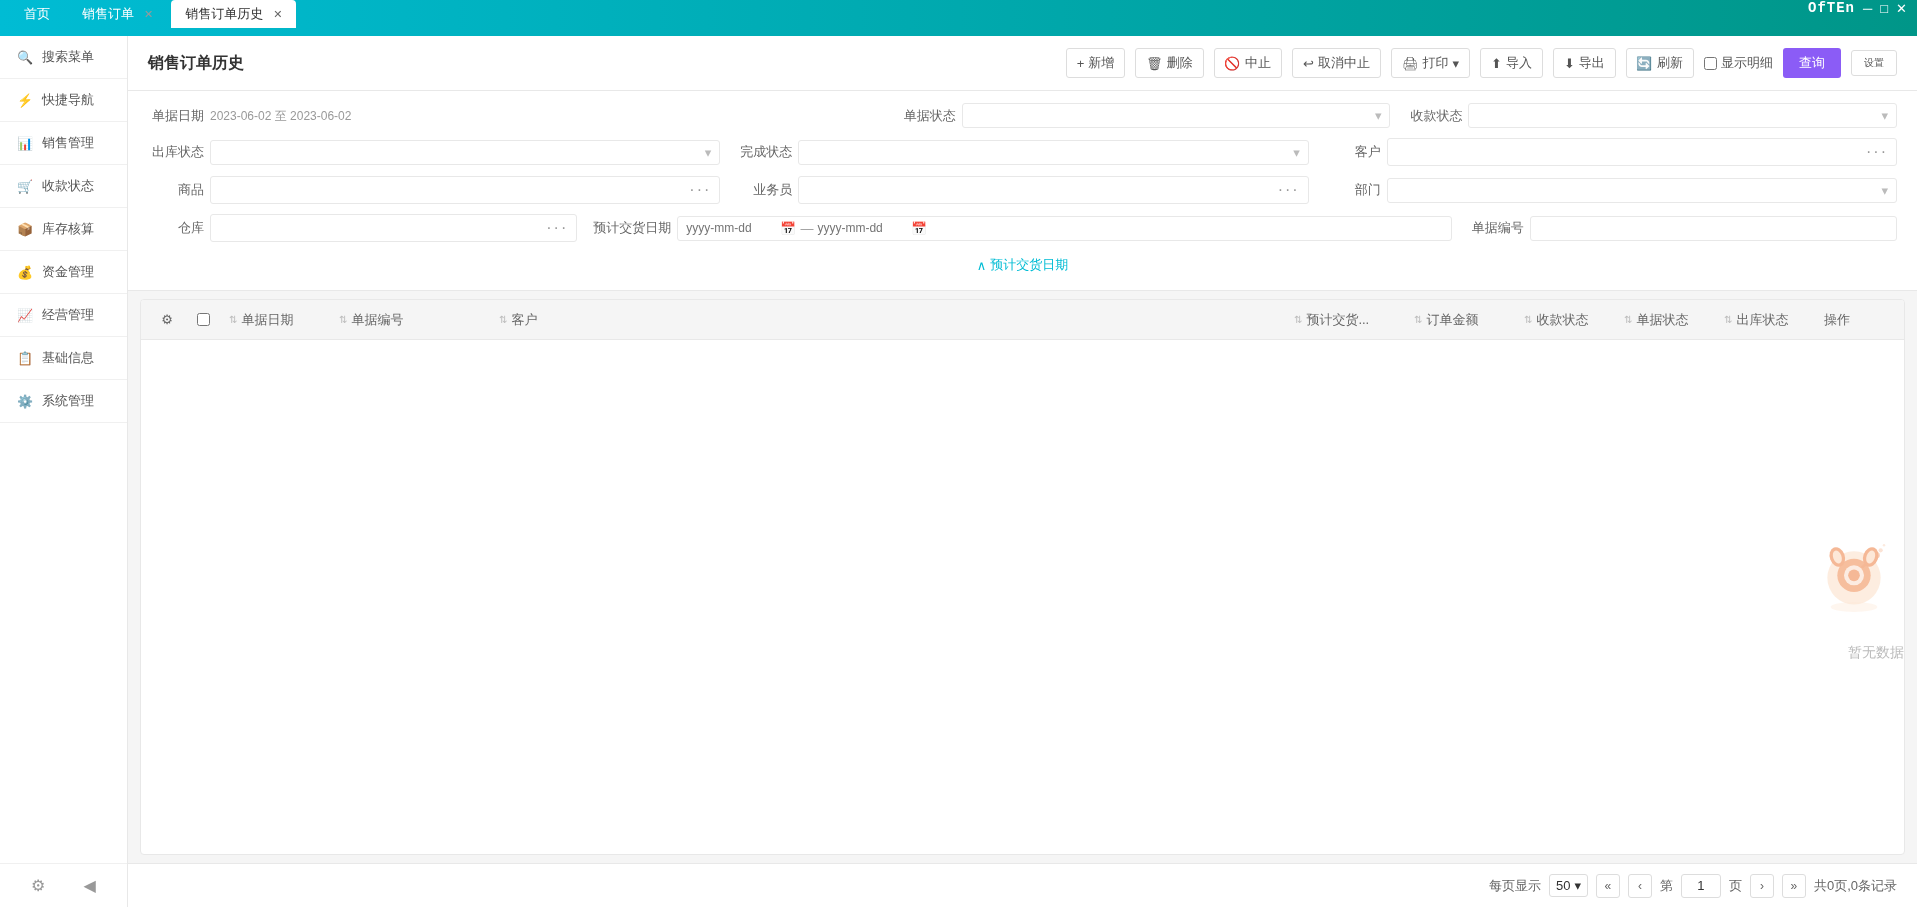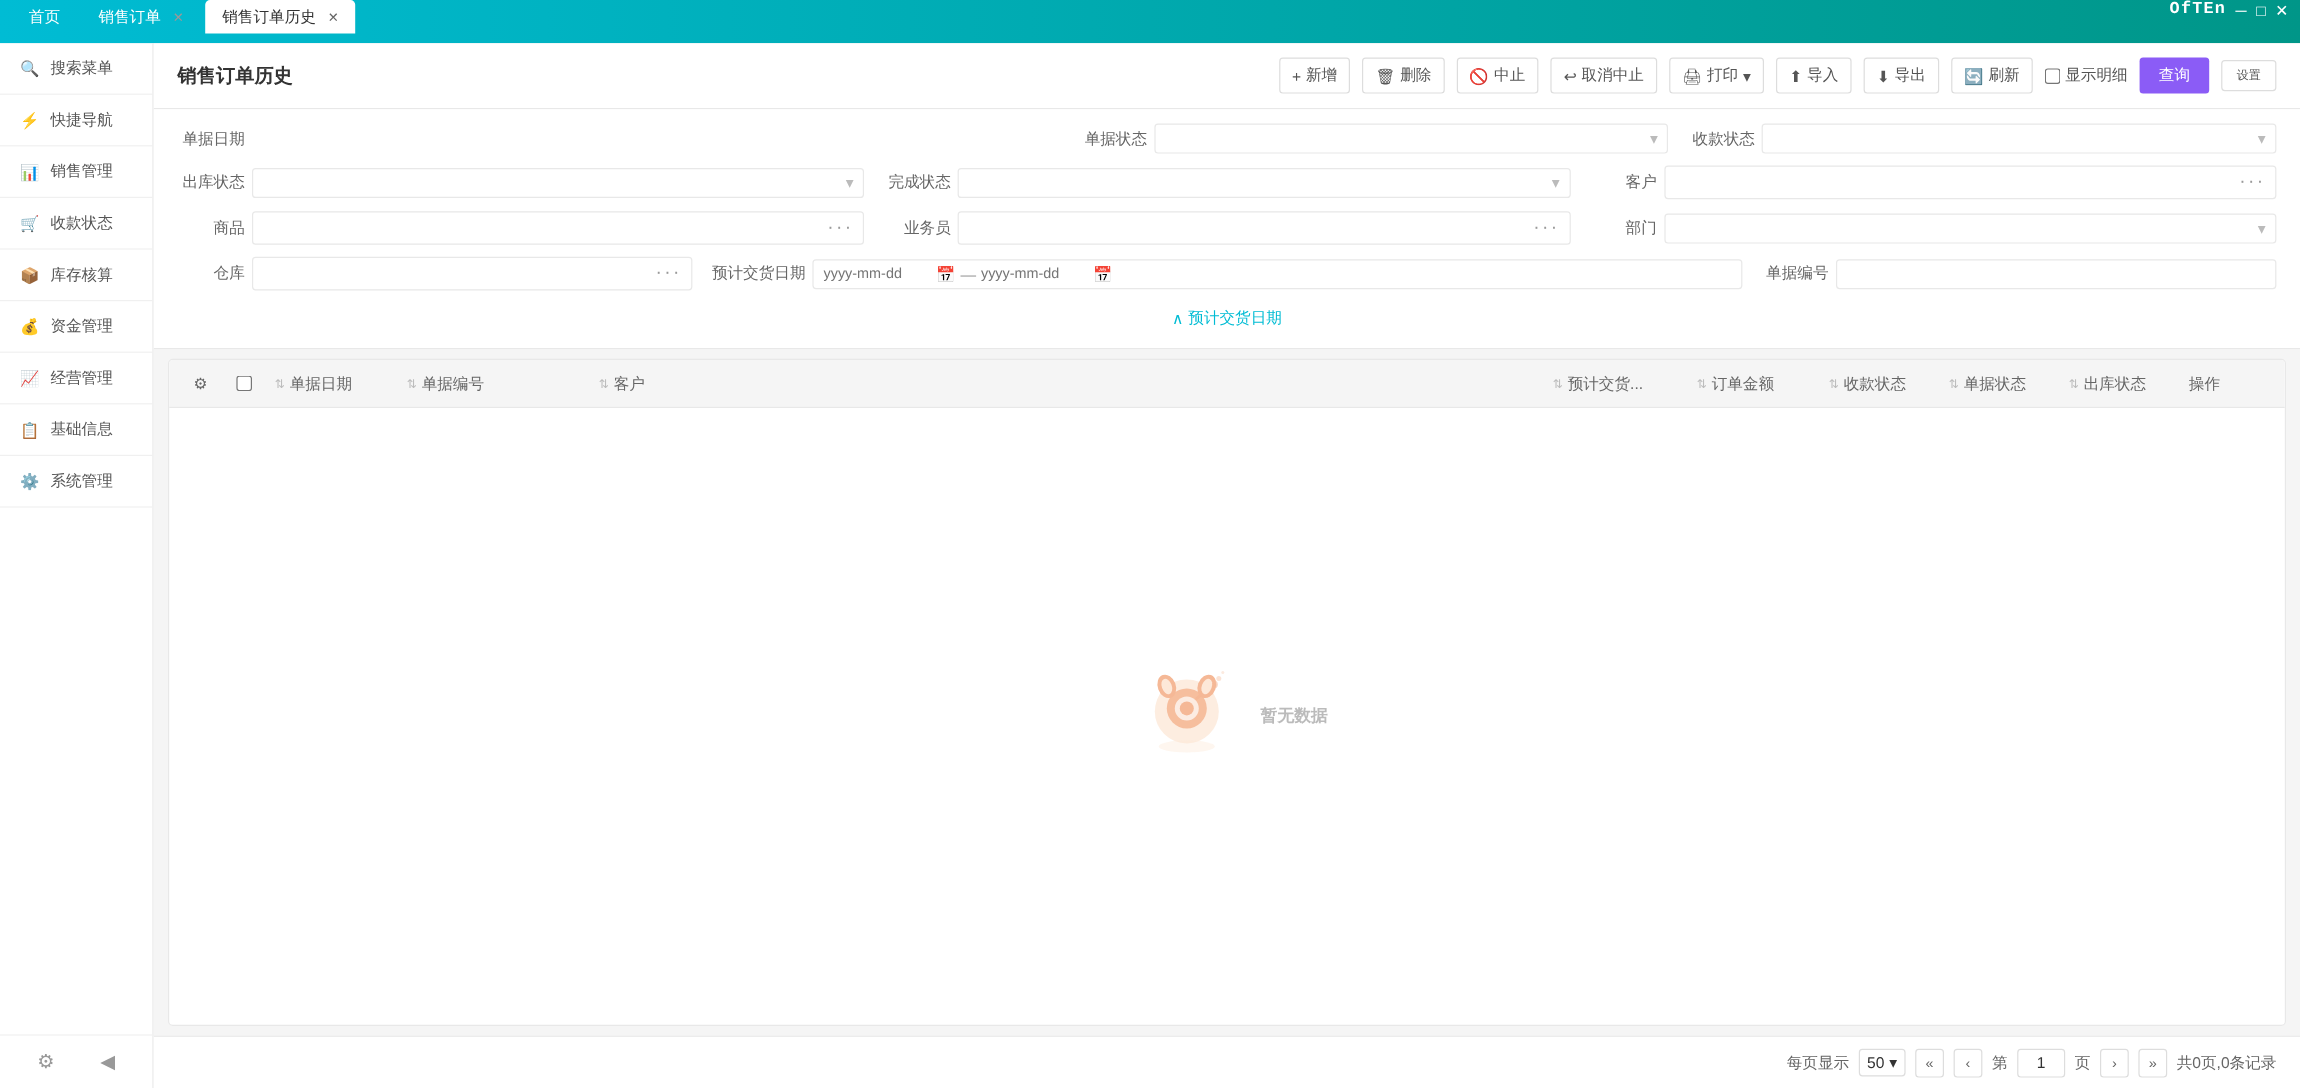--- a/index.html
+++ b/index.html
@@ -223,26 +223,25 @@
     .th-delivery { width: 120px; }
     .th-amount { width: 110px; }
     .th-payment { width: 100px; }
     .th-status { width: 100px; }
     .th-outbound { width: 100px; }
     .th-action { width: 80px; margin-left: auto; }
 
     .empty-state {
       flex: 1;
       display: flex;
-      flex-direction: row;
-      align-items: center;
+      flex-direction: column;
+      align-items: flex-end;
       justify-content: center;
       color: #999;
       gap: 12px;
-      font-weight: bold;
     }
     .empty-icon {
       width: 100px;
       height: 100px;
     }
     .empty-text { font-size: 14px; color: #bbb; }
 
     
     .pagination {
       height: 44px;
@@ -394,20 +393,21 @@
         </div>
       </div>
     </div>
 
     <div class="filter-area">
 
       <div class="filter-row">
         <div class="filter-item" style="flex: 1.5;">
           <span class="filter-label">单据日期</span>
           <div style="display:flex; flex-direction:column; gap:2px; flex:1;">
+            <span class="date-range-text">2023-06-02 至 2023-06-02</span>
           </div>
         </div>
         <div class="filter-item">
           <span class="filter-label">单据状态</span>
           <div class="filter-select">
             <span></span>
             <span class="chevron">▾</span>
           </div>
         </div>
         <div class="filter-item">

